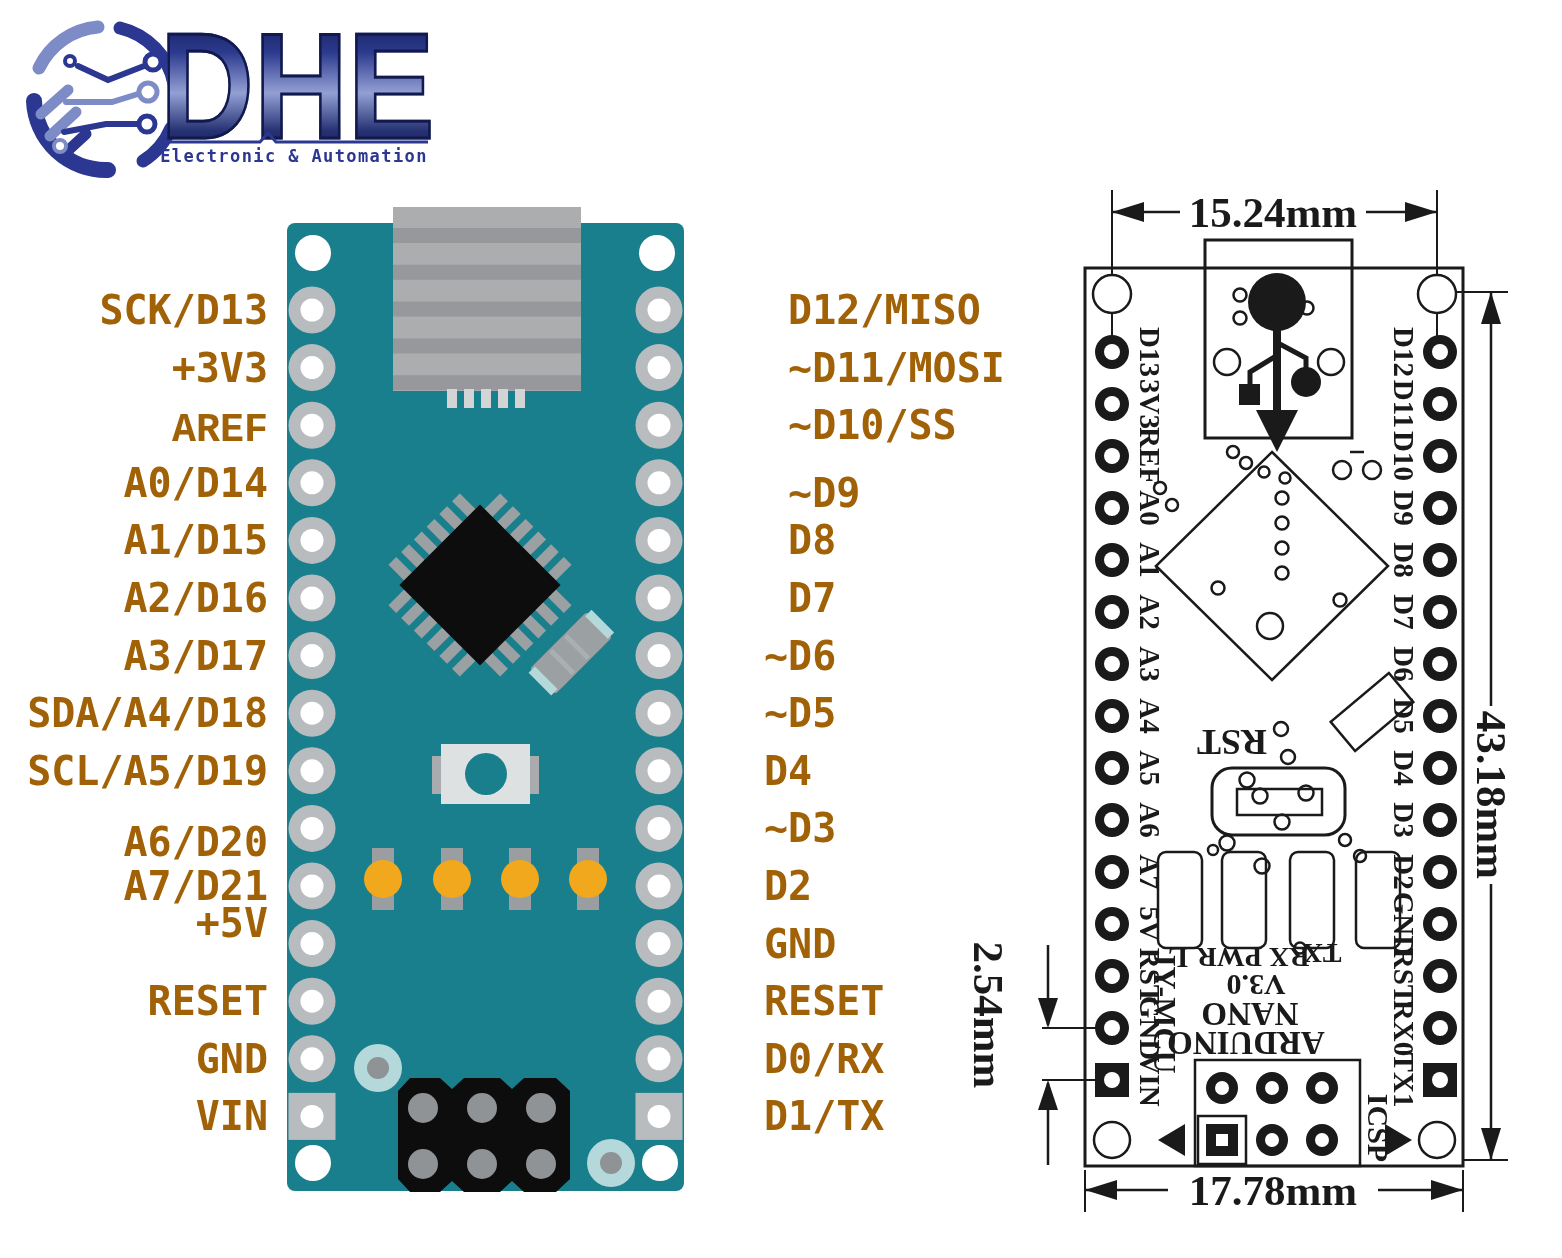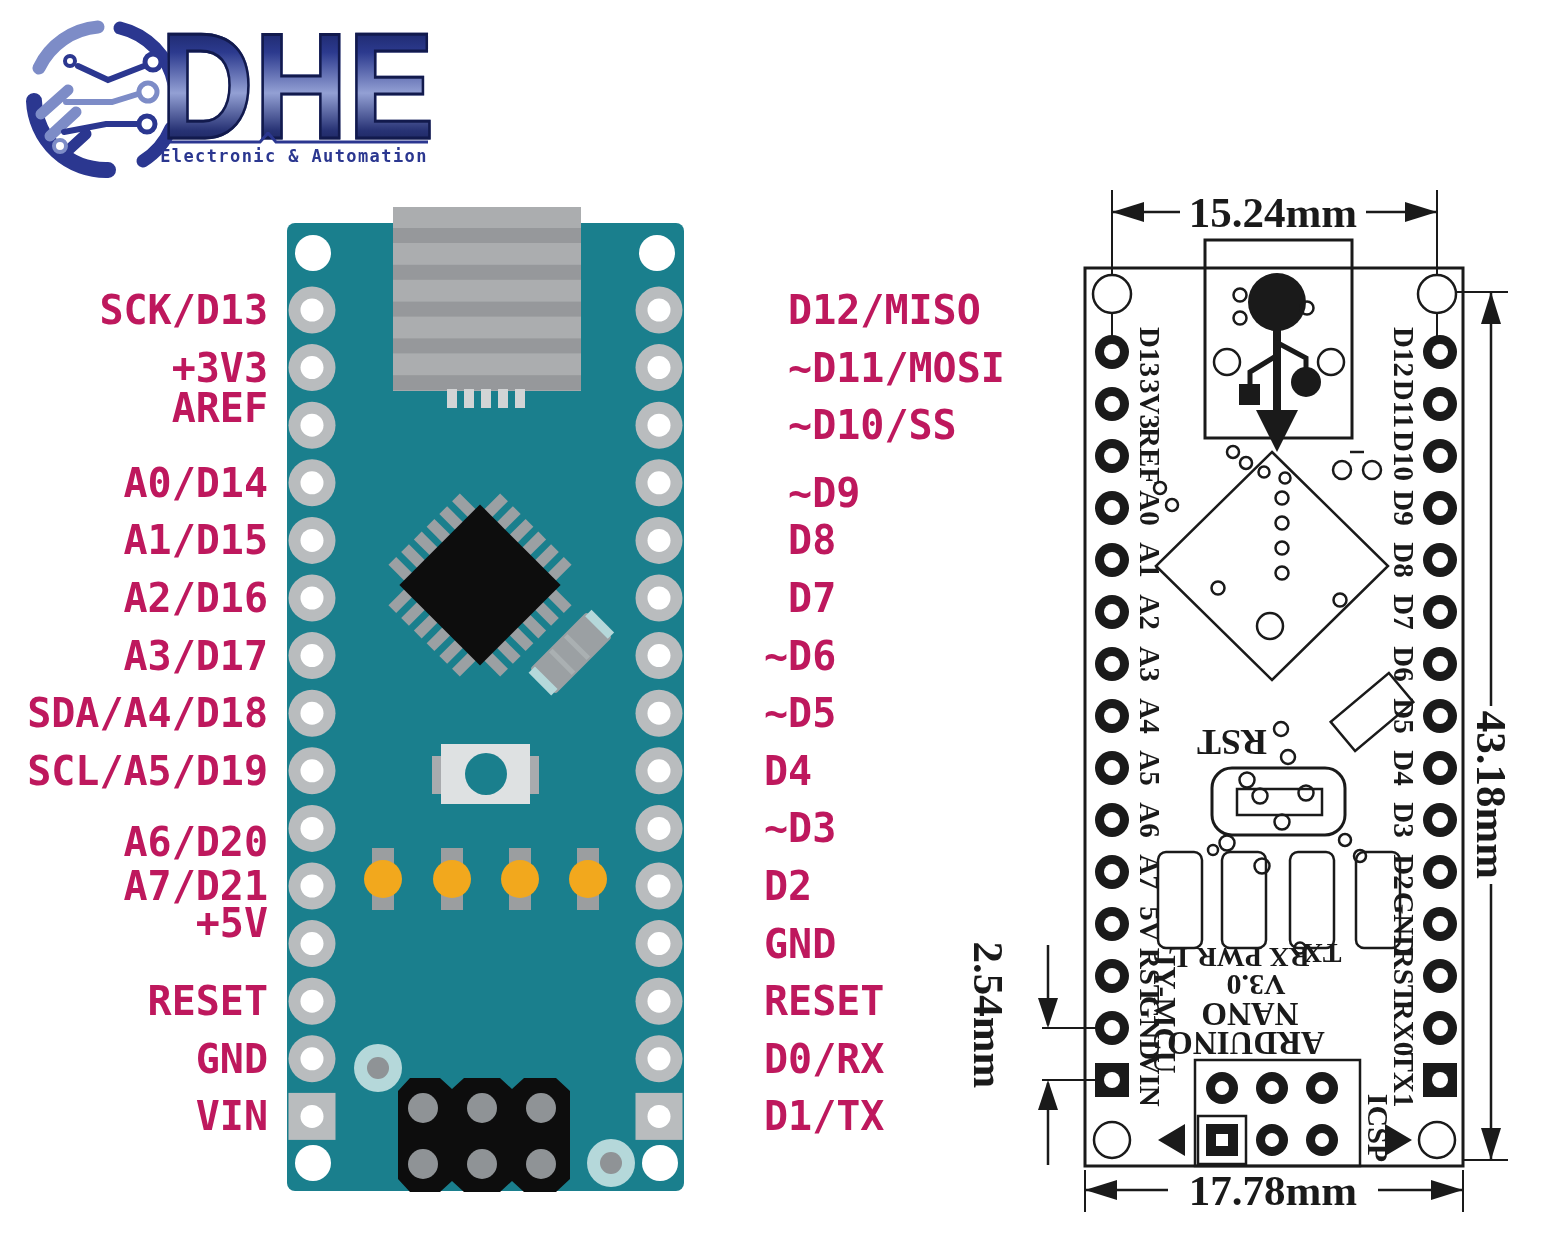--- a/index.html
+++ b/index.html
@@ -1,20 +1,20 @@
 <!DOCTYPE html>
 <html><head>
 <meta charset="utf-8">
 <style>
   html,body{margin:0;padding:0;background:#fff;}
   #stage{position:relative;width:1562px;height:1258px;background:#fff;overflow:hidden;font-family:"DejaVu Sans",sans-serif;border-radius:31px;}
   #main-svg{position:absolute;left:0;top:0;}
   
   .pin-label{position:absolute;height:58px;line-height:58px;font-family:"DejaVu Sans Mono",monospace;
-             font-weight:700;font-size:40px;color:#be185d;white-space:pre;}
+             font-weight:700;font-size:40px;color:#a16207;white-space:pre;}
   .pin-left{right:1294px;}
   .pin-right{left:716px;margin-left:48px;}
   
   #logo-icon{position:absolute;left:8px;top:6px;}
   #brand{position:absolute;left:160px;top:10px;font-family:"Liberation Sans",sans-serif;font-weight:900;
          font-size:130px;line-height:1;letter-spacing:0px;transform:scaleY(1.16);transform-origin:top left;
          background:linear-gradient(180deg,#10194e 0%,#2c3a8e 28%,#93a0d4 55%,#273274 80%,#0d1442 100%);
          -webkit-background-clip:text;background-clip:text;color:transparent;-webkit-text-stroke:2.5px #121a4d;}
   #brand-rule{position:absolute;left:160px;top:132px;}
   #tagline{position:absolute;left:158px;top:146px;width:272px;text-align:center;
@@ -463,21 +463,21 @@
       <text class="silk" font-size="33" x="1250" y="1014" text-anchor="middle" dominant-baseline="central" transform="rotate(180 1250 1014)">NANO</text>
       <text class="silk" font-size="33" x="1246" y="1043" text-anchor="middle" dominant-baseline="central" transform="rotate(180 1246 1043)">ARDUINO</text>
       <text class="silk" font-size="32" x="1165" y="1012" text-anchor="middle" dominant-baseline="central" transform="rotate(90 1165 1012)">JY-MCU</text>
       <text class="silk" font-size="30" x="1378" y="1128" text-anchor="middle" dominant-baseline="central" transform="rotate(90 1378 1128)">ICSP</text>
     </g>
   </svg>
 
   <div id="left-pins">
       <div class="pin-label pin-left" style="top: 281px;">SCK/D13</div>
       <div class="pin-label pin-left" style="top: 338.6px;">+3V3</div>
-      <div class="pin-label pin-left" style="top: 379px;">AREF</div>
+      <div class="pin-label pin-left" style="top: 402px; font-family: Liberation Mono, monospace;">AREF</div>
       <div class="pin-label pin-left" style="top: 453.8px;">A0/D14</div>
       <div class="pin-label pin-left" style="top: 511.4px;">A1/D15</div>
       <div class="pin-label pin-left" style="top: 569px;">A2/D16</div>
       <div class="pin-label pin-left" style="top: 626.6px;">A3/D17</div>
       <div class="pin-label pin-left" style="top: 684.2px;">SDA/A4/D18</div>
       <div class="pin-label pin-left" style="top: 741.8px;">SCL/A5/D19</div>
       <div class="pin-label pin-left" style="top: 813px;">A6/D20</div>
       <div class="pin-label pin-left" style="top: 857px; margin-left: 16px;">A7/D21</div>
       <div class="pin-label pin-left" style="top: 894px; margin-left: 21px;">+5V</div>
       <div class="pin-label pin-left" style="top: 972.2px;">RESET</div>

